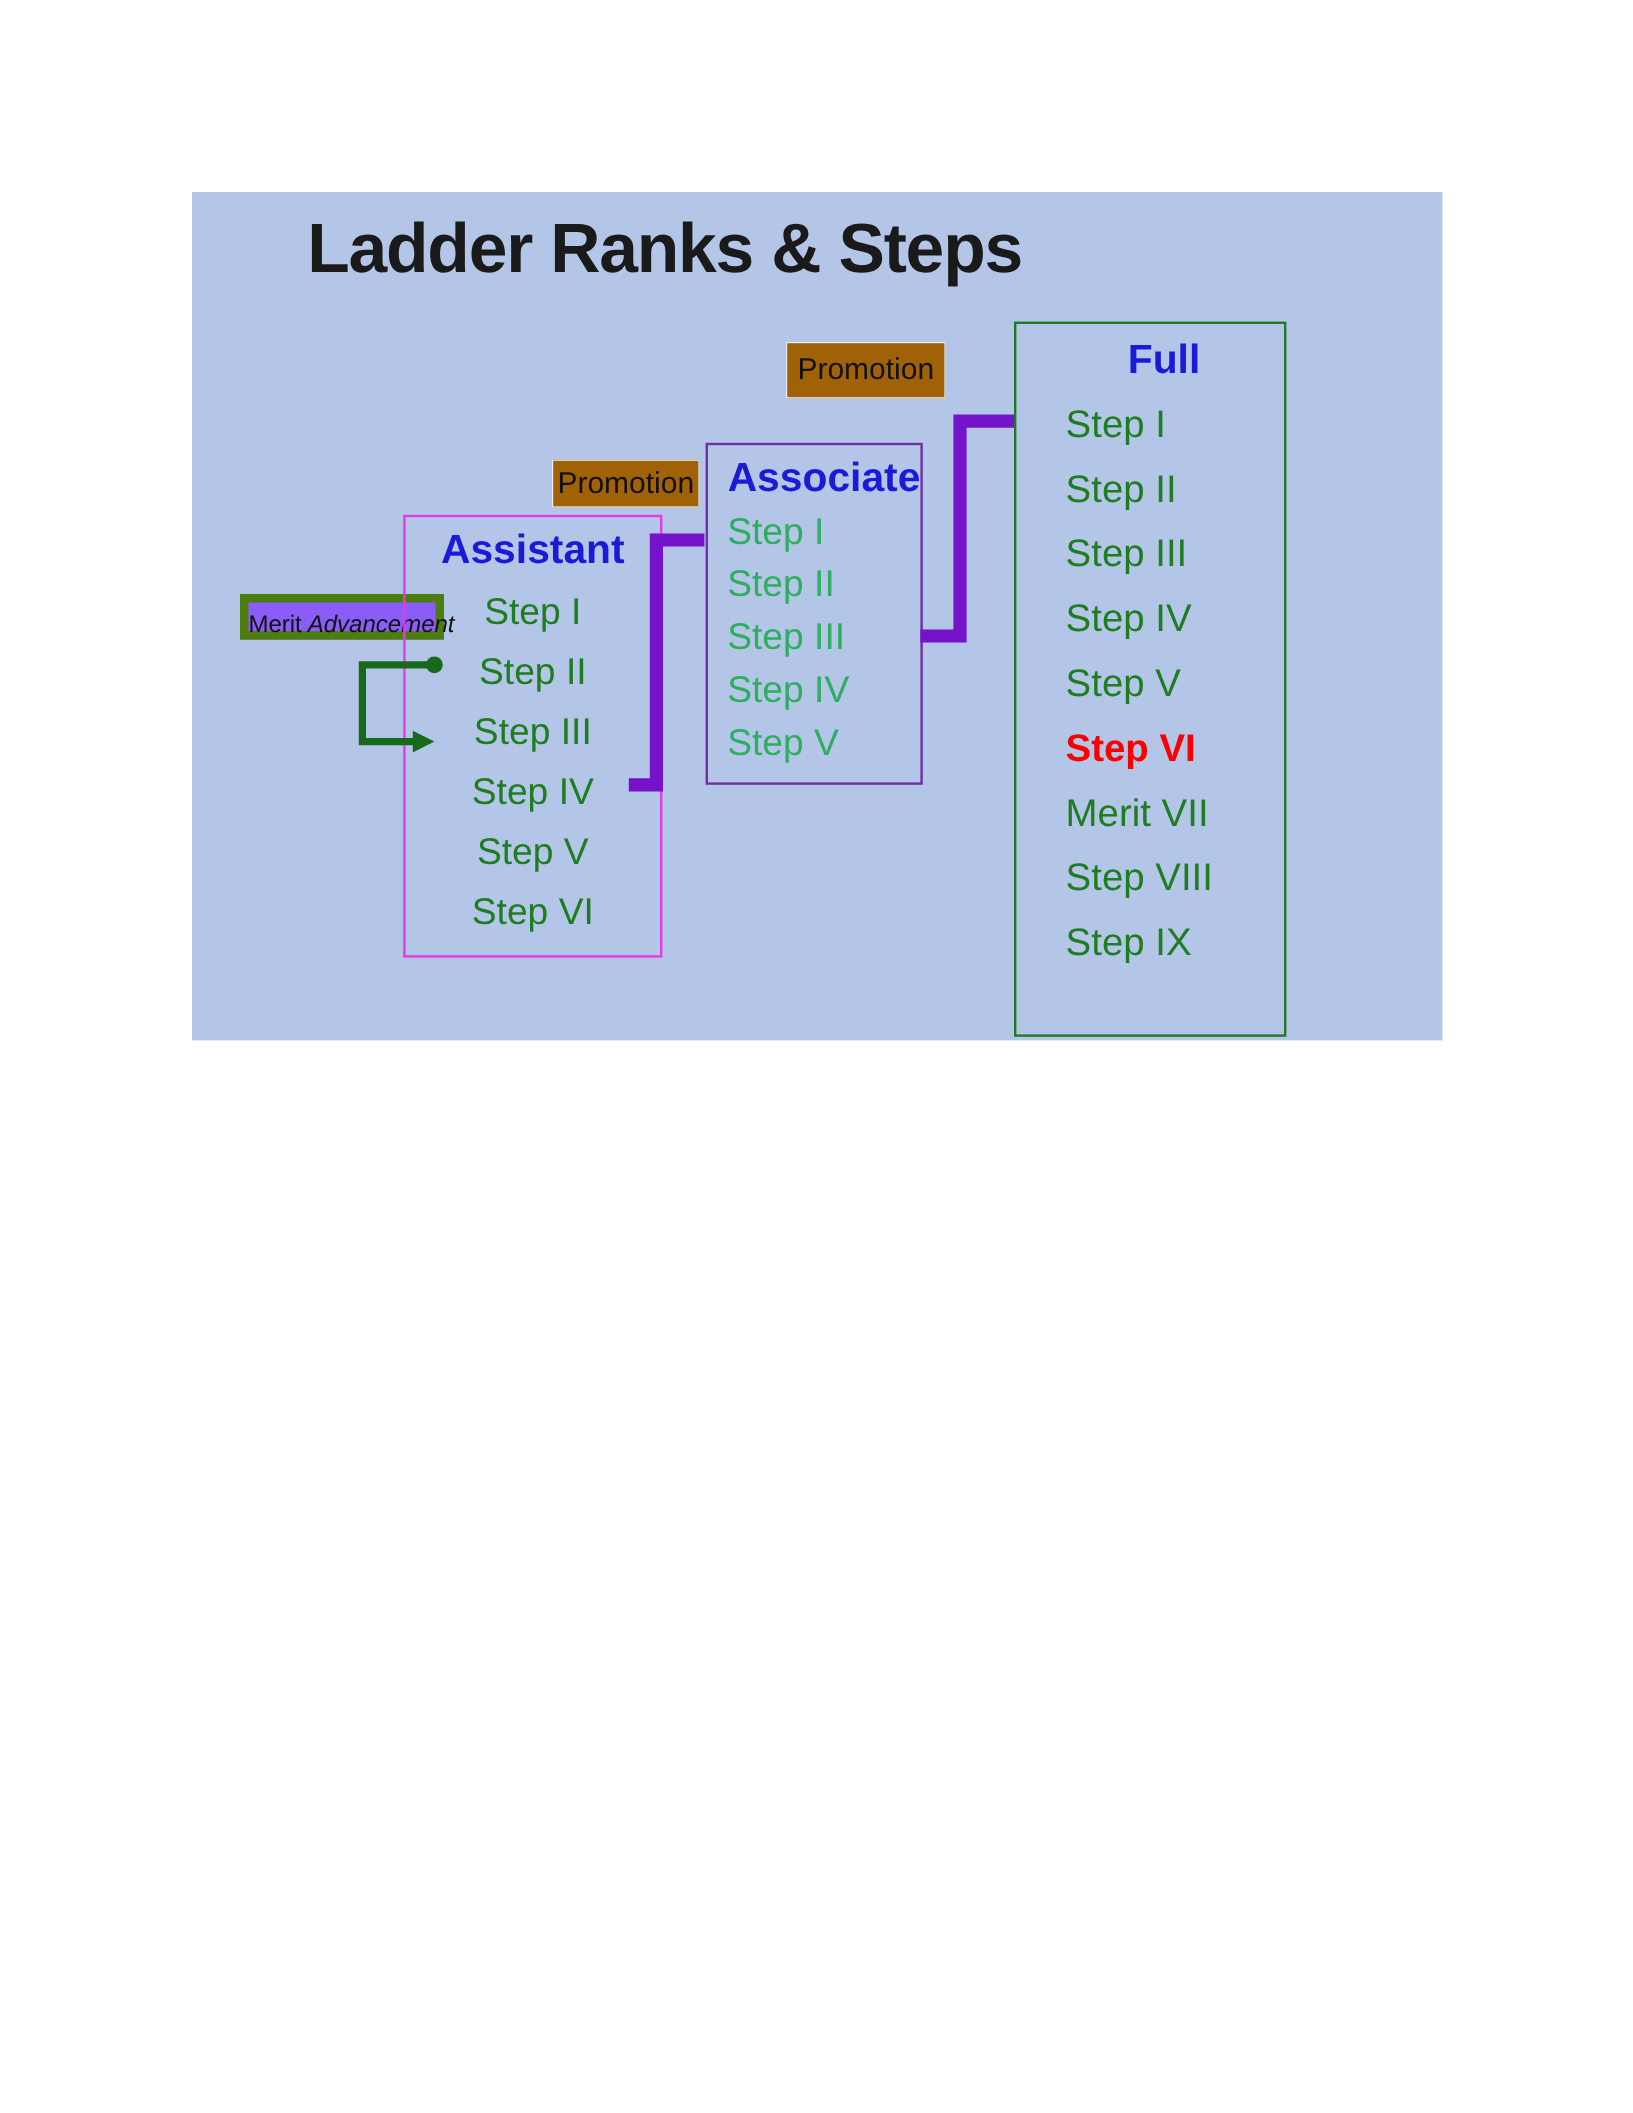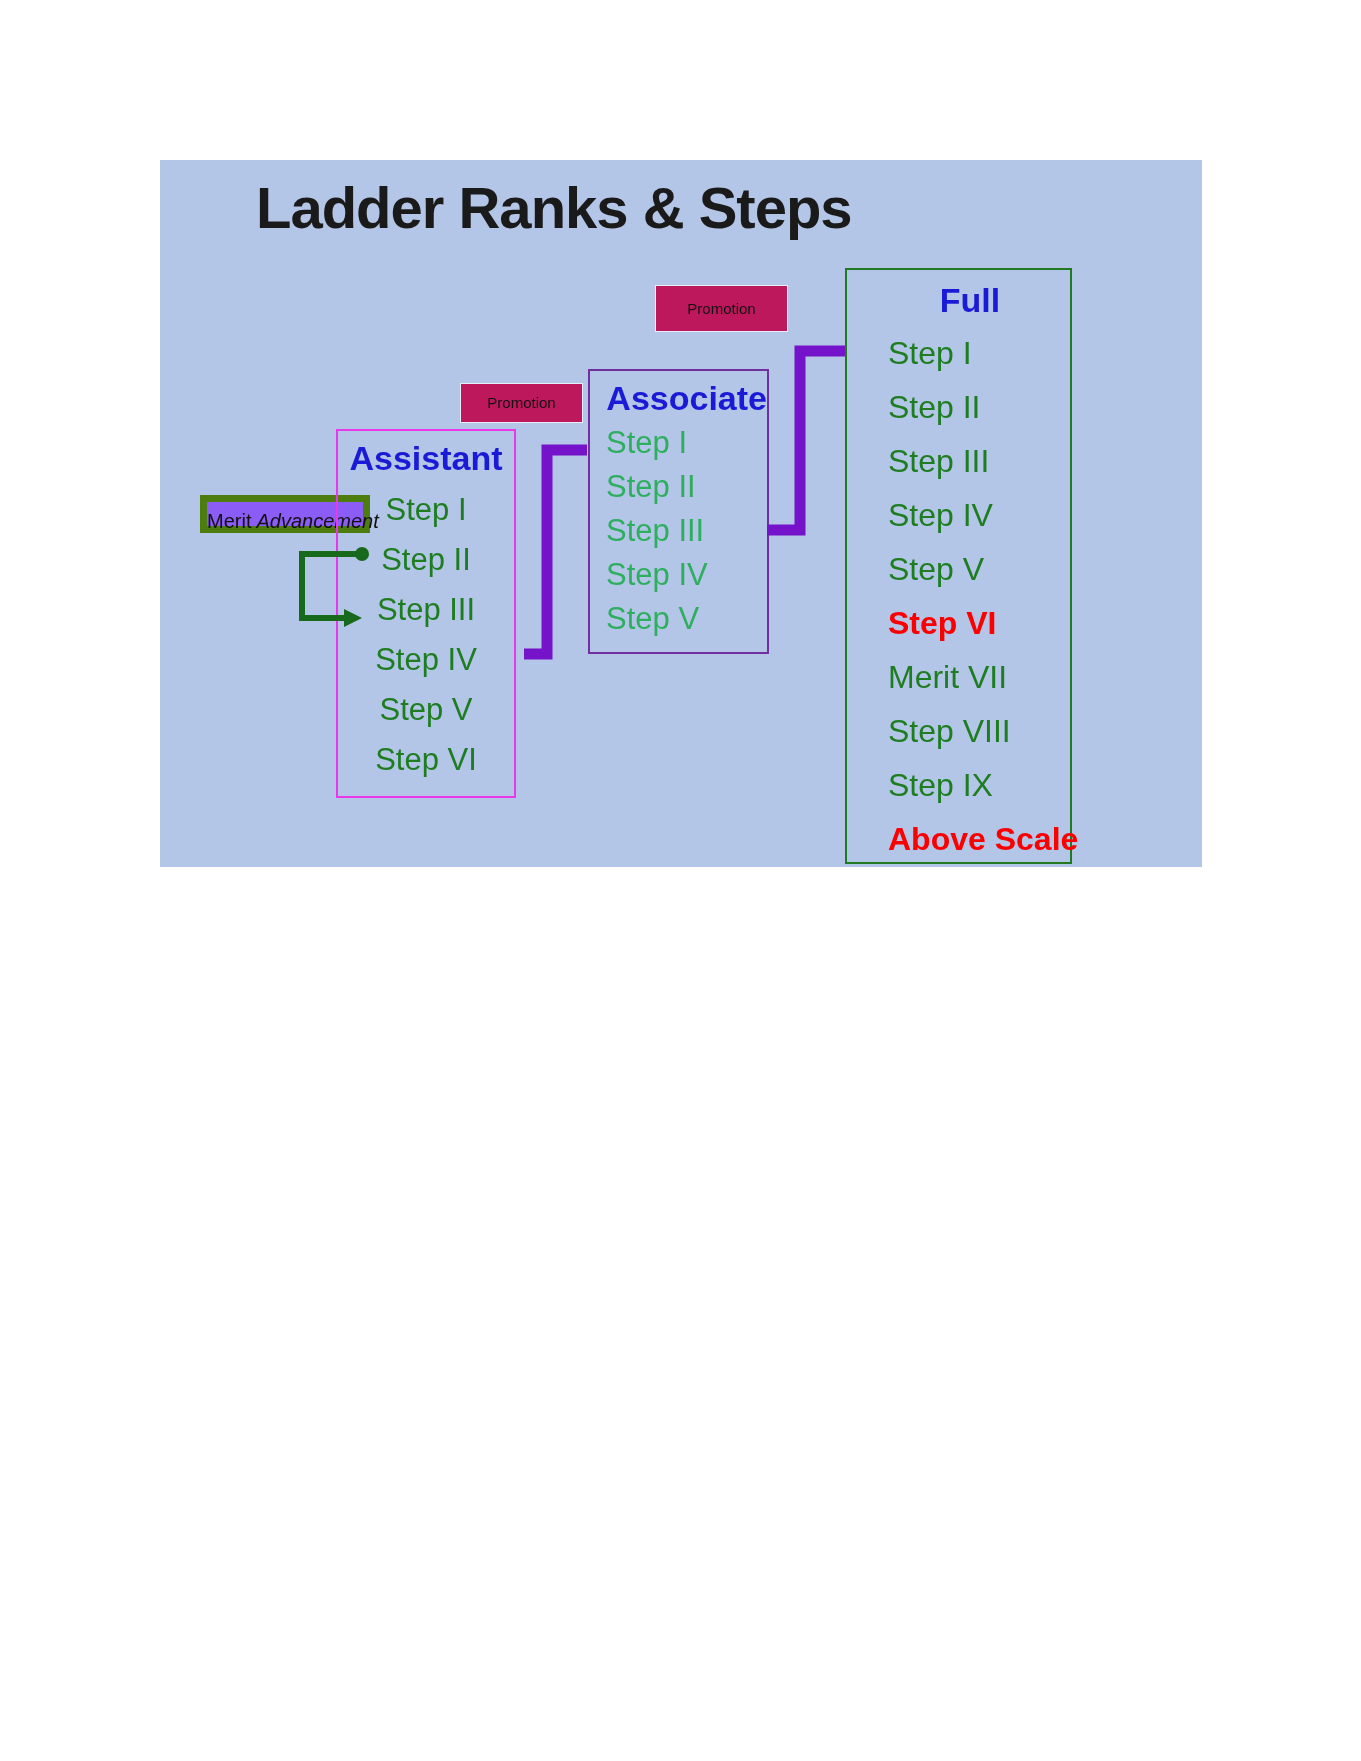--- a/index.html
+++ b/index.html
@@ -2,34 +2,34 @@
 <html><head>
 <meta charset="utf-8">
 <style>
   html,body{margin:0;padding:0;background:#ffffff;}
   #page{position:relative;width:1361px;height:1761px;background:#ffffff;overflow:hidden;
         font-family:"Liberation Sans", sans-serif;}
   #panel{position:absolute;left:160px;top:160px;width:1042px;height:707px;background:#b4c6e7;}
   #slide-title{position:absolute;left:96px;top:14px;font-size:58px;font-weight:600;
         color:#1a1a1a;letter-spacing:-1px;white-space:nowrap;}
   .rank-box{position:absolute;box-sizing:border-box;background:transparent;}
-  #assistant-box{left:176px;top:269px;width:180px;height:369px;border:2px solid #e838e8;}
+  #assistant-box{left:176px;top:269px;width:216px;height:369px;border:2px solid #e838e8;}
   #associate-box{left:428px;top:209px;width:181px;height:285px;border:2px solid #7030a0;}
   #full-box{left:685px;top:108px;width:227px;height:596px;border:2px solid #217a21;padding-left:23px;}
   .rank-title{font-weight:bold;color:#1b1bd7;text-align:center;white-space:nowrap;}
   #assistant-box .rank-title{font-size:34px;line-height:54px;height:54px;}
   #associate-box .rank-title{font-size:34px;line-height:46px;height:46px;padding-top:4px;text-align:right;}
   #full-box .rank-title{font-size:34px;line-height:52px;height:52px;padding-top:4px;}
   .step{white-space:nowrap;}
   #assistant-box .step{font-size:31px;color:#1e7d21;text-align:center;line-height:50px;height:50px;}
   #associate-box .step{font-size:31px;color:#2fae60;text-align:left;padding-left:16px;line-height:44px;height:44px;}
   #full-box .step{font-size:32px;color:#1e7d21;text-align:left;padding-left:18px;line-height:54px;height:54px;}
   #full-box .step.red{color:#fa0000;font-weight:bold;}
   .note{position:absolute;box-sizing:border-box;color:#111;text-align:center;white-space:nowrap;}
-  .promo{background:#be185d;border:1px solid #e7f0fa;font-size:15px;}
+  .promo{background:#a16207;border:1px solid #e7f0fa;font-size:25px;}
   #promotion-lower{left:300px;top:223px;width:123px;height:40px;line-height:38px;}
   #promotion-upper{left:495px;top:125px;width:133px;height:47px;line-height:45px;}
   #merit-label{left:40px;top:335px;width:170px;height:38px;line-height:38px;
         background:#8b5cf6;border:7px solid #4d7c0f;font-size:20px;}
   #merit-label .it{font-style:italic;margin-left:5px;}
   #connector-overlay{position:absolute;left:0;top:0;width:1361px;height:1761px;pointer-events:none;}
 </style>
 </head>
 <body>
 
@@ -68,21 +68,20 @@
       <div class="rank-title">Full</div>
       <div class="step">Step I</div>
       <div class="step">Step II</div>
       <div class="step">Step III</div>
       <div class="step">Step IV</div>
       <div class="step">Step V</div>
       <div class="step red">Step VI</div>
       <div class="step">Merit VII</div>
       <div class="step">Step VIII</div>
       <div class="step">Step IX</div>
-      <div class="step red">Above Scale</div>
     </div>
   </div>
 
   <svg id="connector-overlay" viewBox="0 0 1361 1761" xmlns="http://www.w3.org/2000/svg">
 
     <polyline points="524,654 547,654 547,450 587,450" fill="none" stroke="#7413c9" stroke-width="11"></polyline>
 
     <polyline points="767,530 800,530 800,351 845,351" fill="none" stroke="#7413c9" stroke-width="11"></polyline>
 
     <path d="M362,554 L302,554 L302,618 L346,618" fill="none" stroke="#17691c" stroke-width="6"></path>

